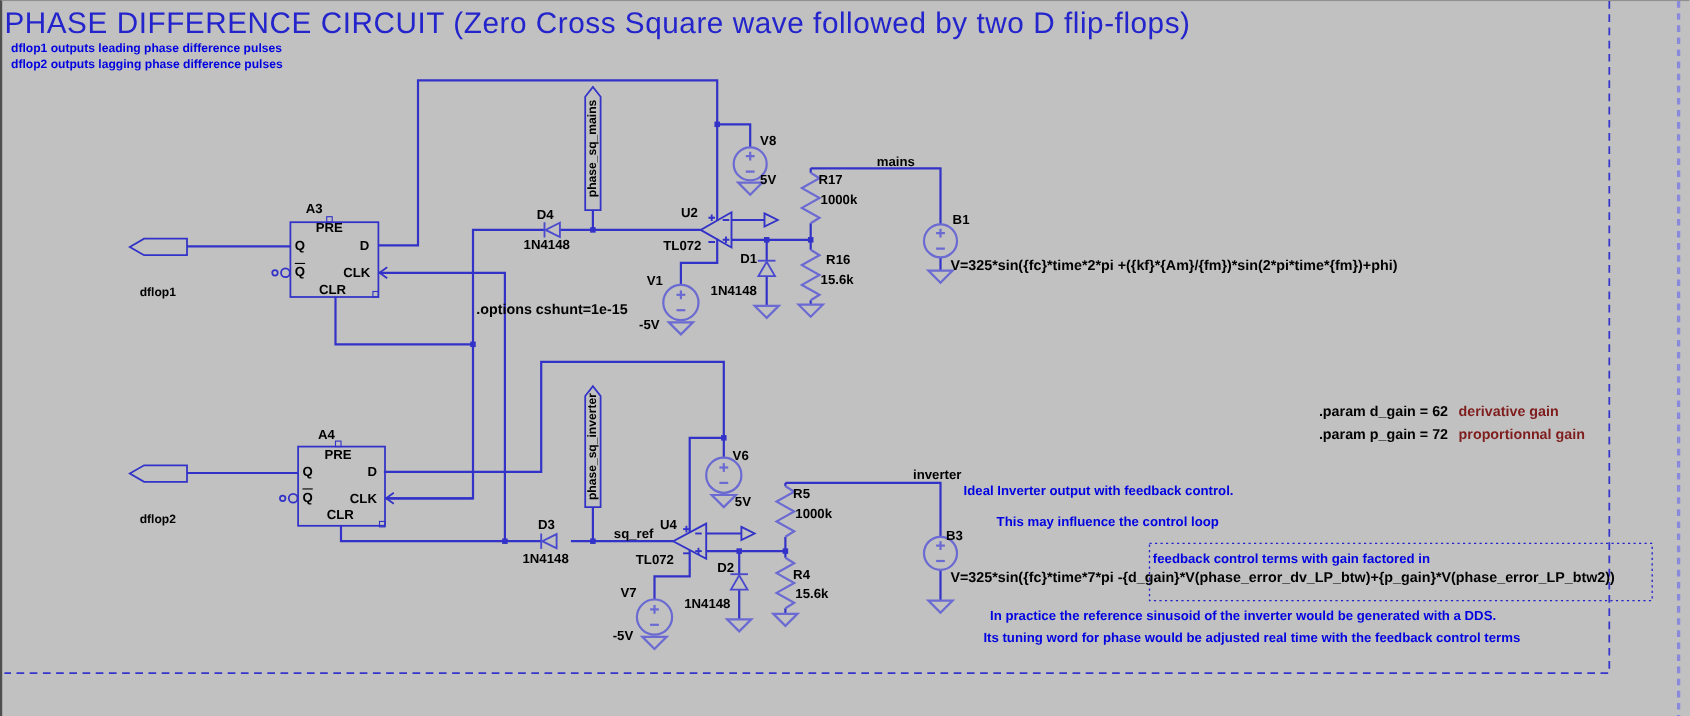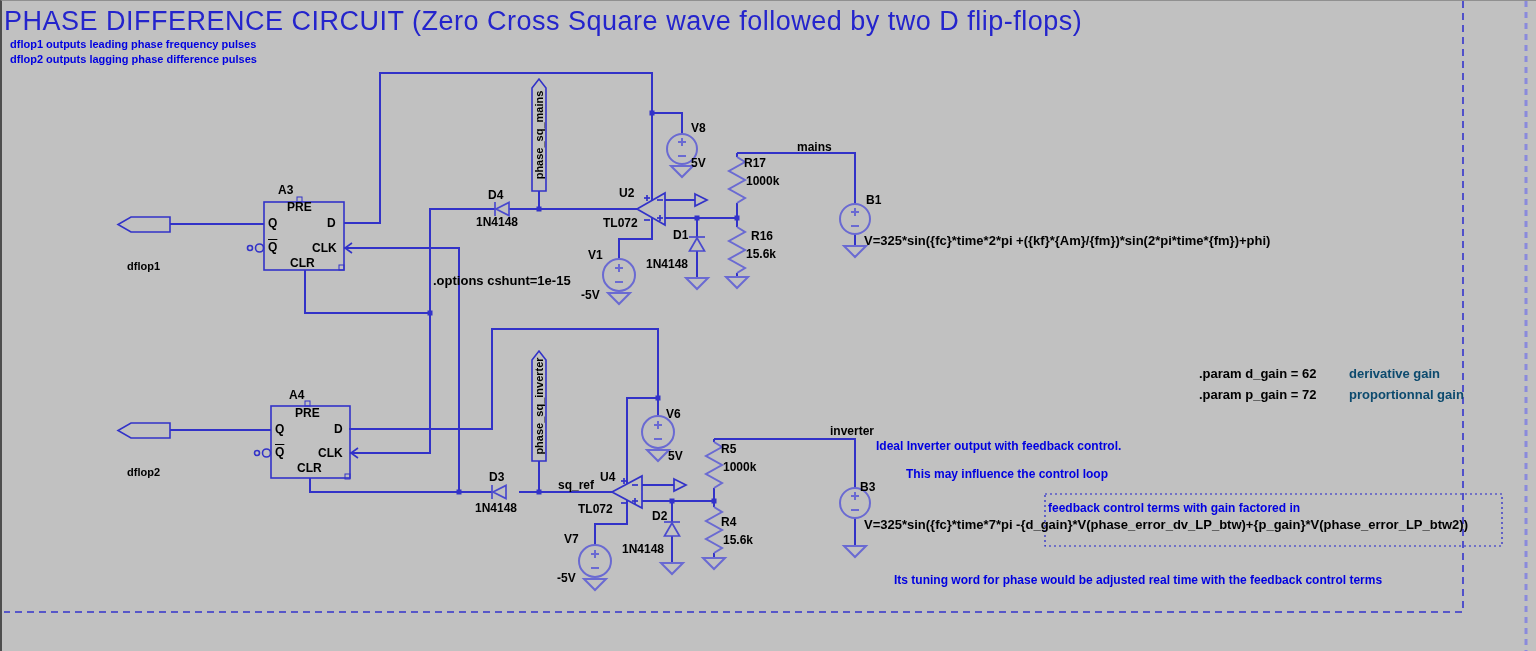--- a/index.html
+++ b/index.html
@@ -9,21 +9,21 @@
     border-left:2px solid #4e4e4e; border-top:1px solid #909090;
     box-sizing:border-box;
     font-family:"Liberation Sans", sans-serif;
   }
   svg{position:absolute;left:0;top:0;}
   .lbl{position:absolute; white-space:pre; line-height:1;}
   .k{font:bold 12px "Liberation Sans",sans-serif; color:#000;}
   .v{font:bold 13px "Liberation Sans",sans-serif; color:#000;}
   .c{font:bold 12px "Liberation Sans",sans-serif; color:#0000e0;}
   .dir{font:bold 13px "Liberation Sans",sans-serif; color:#000;text-align:right;}
-  .dn{font:bold 13px "Liberation Sans",sans-serif; color:#0c4a6e;margin-left:23px;}
+  .dn{font:bold 13px "Liberation Sans",sans-serif; color:#7f1d1d;}
   .n{font:bold 11px "Liberation Sans",sans-serif; color:#0000e0;}
   .fl{font:bold 11px "Liberation Sans",sans-serif; color:#000;margin-top:40px;}
   .title{font:400 27px "Liberation Sans",sans-serif; color:#2424cc; letter-spacing:.5px;}
   .vlbl{position:absolute; white-space:pre; transform:translate(-50%,-50%) rotate(-90deg);
         font:bold 11px "Liberation Sans",sans-serif; color:#000;}
   .overl{text-decoration:overline;}
 </style>
 </head>
 <body>
 
@@ -214,21 +214,21 @@
     <rect x="667.5" y="497.5" width="5" height="5"></rect>
     <rect x="709.5" y="497.5" width="5" height="5"></rect>
   </g>
 
   <path d="M1461,0 V611 H2" stroke="#3535cc" stroke-width="1.6" stroke-dasharray="7 5" fill="none"></path>
   <line x1="1524" y1="0" x2="1524" y2="651" stroke="#8a8adc" stroke-width="3" stroke-dasharray="6 5"></line>
   <rect x="1043" y="493" width="457" height="52" stroke="#2222cc" stroke-width="1.2" stroke-dasharray="2 3" fill="none"></rect>
 </svg>
 
 <div class="lbl title" style="left:2px;top:5px">PHASE DIFFERENCE CIRCUIT (Zero Cross Square wave followed by two D flip-flops)</div>
-<div class="lbl n" style="left:8px;top:37px">dflop1 outputs leading phase frequency pulses</div>
+<div class="lbl n" style="left:8px;top:37px">dflop1 outputs leading phase difference pulses</div>
 <div class="lbl n" style="left:8px;top:52px">dflop2 outputs lagging phase difference pulses</div>
 
 <div class="lbl k" style="left:276px;top:182px">A3</div>
 <div class="lbl k" style="left:285px;top:199px">PRE</div>
 <div class="lbl k" style="left:266px;top:215px">Q</div>
 <div class="lbl k" style="left:325px;top:215px">D</div>
 <div class="lbl k" style="left:266px;top:239px"><span class="overl">Q</span></div>
 <div class="lbl k" style="left:310px;top:240px">CLK</div>
 <div class="lbl k" style="left:288px;top:255px">CLR</div>
 <div class="lbl fl" style="left:125px;top:219px">dflop1</div>
@@ -287,15 +287,16 @@
 
 <div class="lbl dir" style="left:431px;top:272px">.options cshunt=1e-15</div>
 <div class="lbl dir" style="left:1197px;top:365px">.param d_gain = 62</div>
 <div class="lbl dn" style="left:1324px;top:365px">derivative gain</div>
 <div class="lbl dir" style="left:1197px;top:386px">.param p_gain = 72</div>
 <div class="lbl dn" style="left:1324px;top:386px">proportionnal gain</div>
 
 <div class="lbl c" style="left:874px;top:438px">Ideal Inverter output with feedback control.</div>
 <div class="lbl c" style="left:904px;top:466px">This may influence the control loop</div>
 <div class="lbl c" style="left:1046px;top:500px">feedback control terms with gain factored in</div>
+<div class="lbl c" style="left:898px;top:552px">In practice the reference sinusoid of the inverter would be generated with a DDS.</div>
 <div class="lbl c" style="left:892px;top:572px">Its tuning word for phase would be adjusted real time with the feedback control terms</div>
 
 </div>
 
 </body></html>

